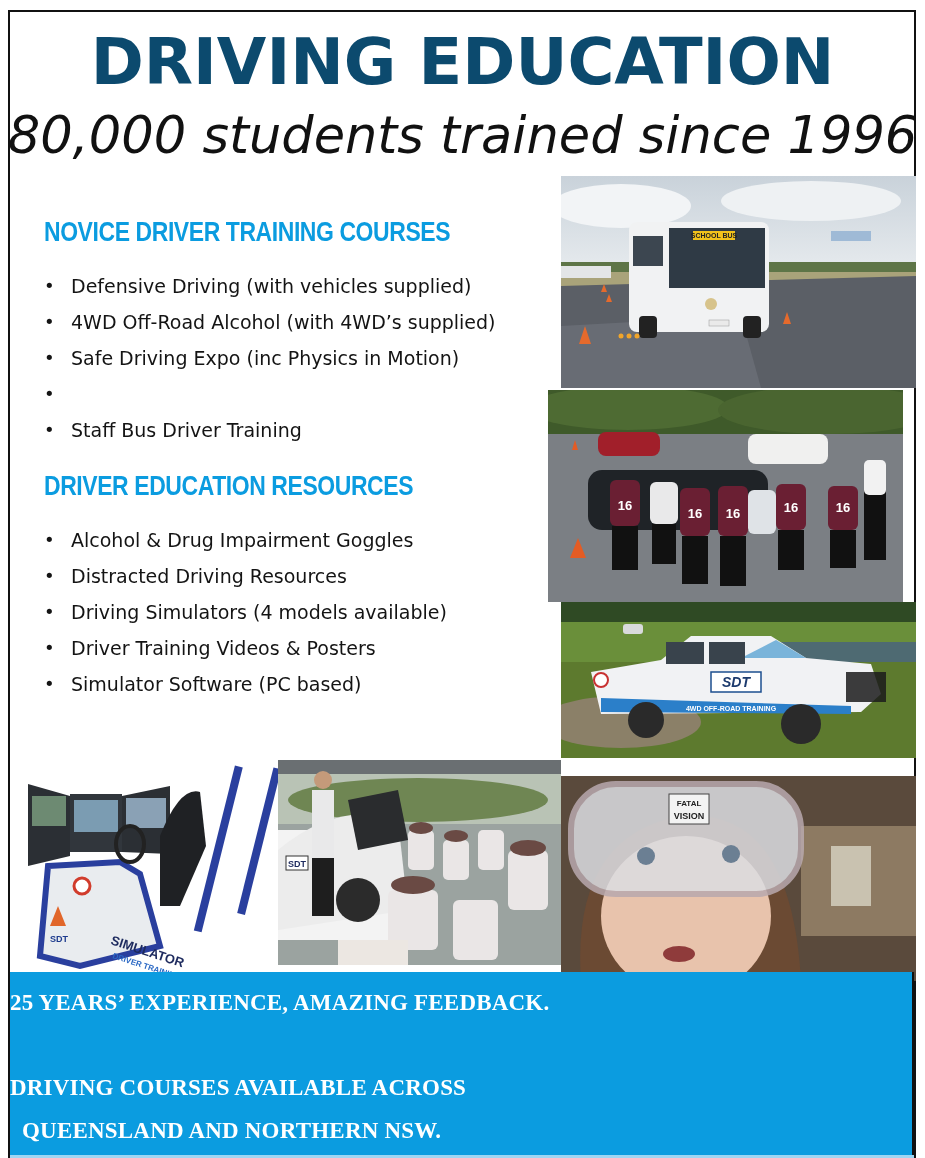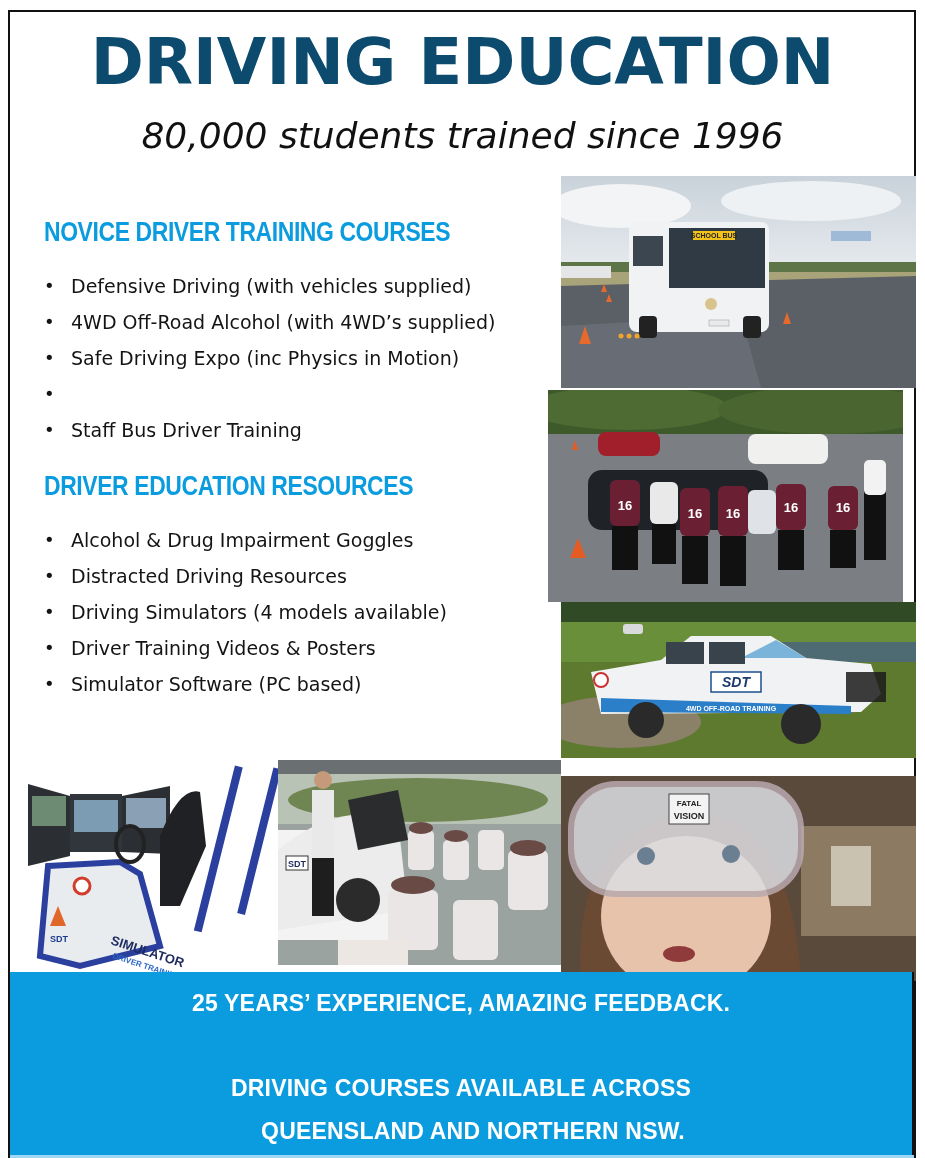--- a/index.html
+++ b/index.html
@@ -1,26 +1,26 @@
 <!DOCTYPE html>
 <html><head>
 <meta charset="utf-8">
 <style>
   html, body { margin: 0; padding: 0; background: #ffffff; }
   body { width: 925px; height: 1158px; position: relative; overflow: hidden; font-family: "Liberation Sans", sans-serif; }
   .frame { position: absolute; left: 8px; top: 10px; width: 908px; height: 1150px; border: 2px solid #111; border-bottom: none; box-sizing: border-box; background: #fff; }
   .title { position: absolute; left: 0; top: 22px; width: 925px; text-align: center; color: #0c4a6e; font-family: "DejaVu Sans", sans-serif; font-weight: bold; font-size: 64px; letter-spacing: 0px; line-height: 80px; }
-  .subtitle { position: absolute; left: 0; top: 106px; width: 925px; text-align: center; color: #111; font-family: "DejaVu Sans", sans-serif; font-style: italic; font-size: 36px; line-height: 60px; letter-spacing: 0px; }
+  .subtitle { position: absolute; left: 0; top: 106px; width: 925px; text-align: center; color: #111; font-family: "DejaVu Sans", sans-serif; font-style: italic; font-size: 51px; line-height: 60px; letter-spacing: 0px; }
   .section-head { position: absolute; left: 44px; color: #0b9ce0; font-family: "Liberation Sans", sans-serif; font-weight: bold; font-size: 28px; transform: scaleX(0.82); transform-origin: left center; letter-spacing: -0.5px; white-space: nowrap; }
   .list { position: absolute; left: 44px; margin: 0; padding: 0; list-style: none; }
   .list li { position: relative; padding-left: 27px; height: 36px; line-height: 36px; font-family: "DejaVu Sans", sans-serif; font-size: 19px; color: #141414; white-space: nowrap; }
   .list li .bullet { position: absolute; left: 0; top: 0; font-size: 18px; }
   .photo { position: absolute; overflow: hidden; }
   .banner { position: absolute; left: 10px; top: 972px; width: 904px; height: 183px; background: #0b9ce0; border-right: 2px solid #111; box-sizing: border-box; }
-  .banner .line { position: absolute; left: 0; width: 100%; text-align: center; color: #fff; font-family: Liberation Sans, sans-serif; font-weight: bold; font-size: 23px; letter-spacing: 0.2px; }
+  .banner .line { position: absolute; left: 0; width: 100%; text-align: left; color: #fff; font-family: Liberation Serif, serif; font-weight: bold; font-size: 23px; letter-spacing: 0.2px; }
   .banner-bottom { position: absolute; left: 10px; top: 1155px; width: 904px; height: 3px; background: #9fd6f3; }
 </style>
 </head>
 <body>
 
 <div class="frame"></div>
 
 <div class="title">DRIVING EDUCATION</div>
 <div class="subtitle">80,000 students trained since 1996</div>
 

